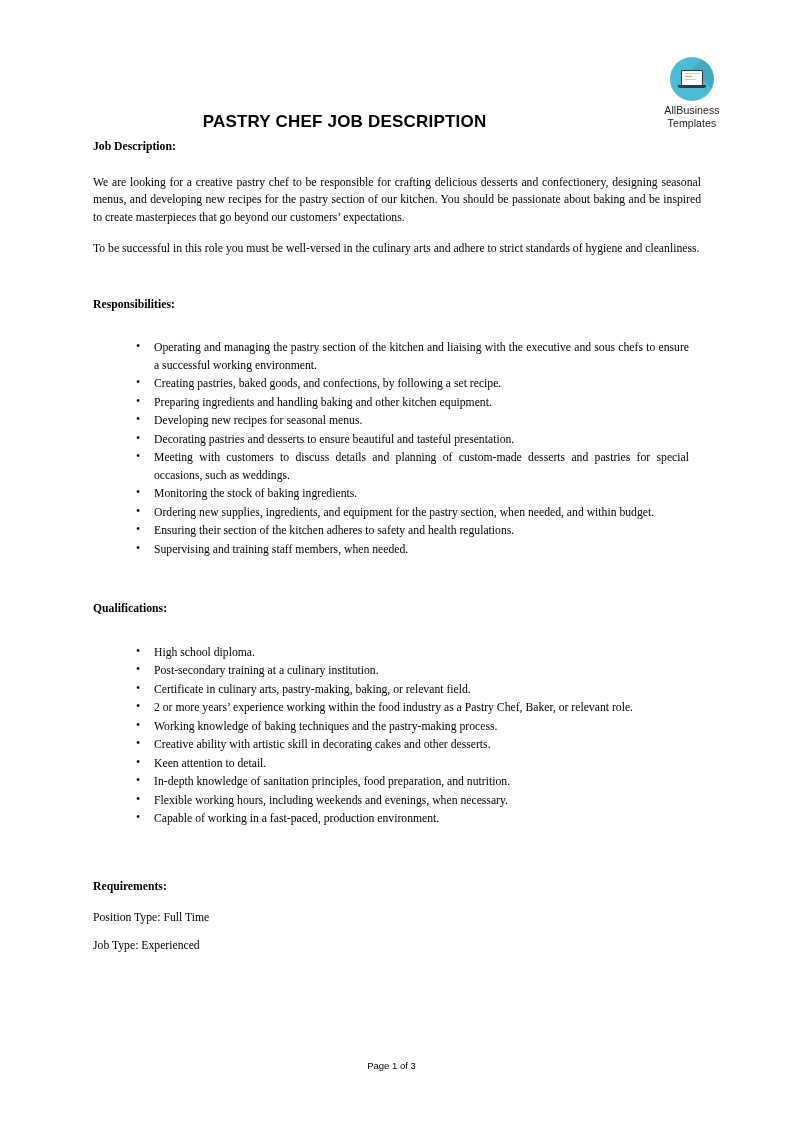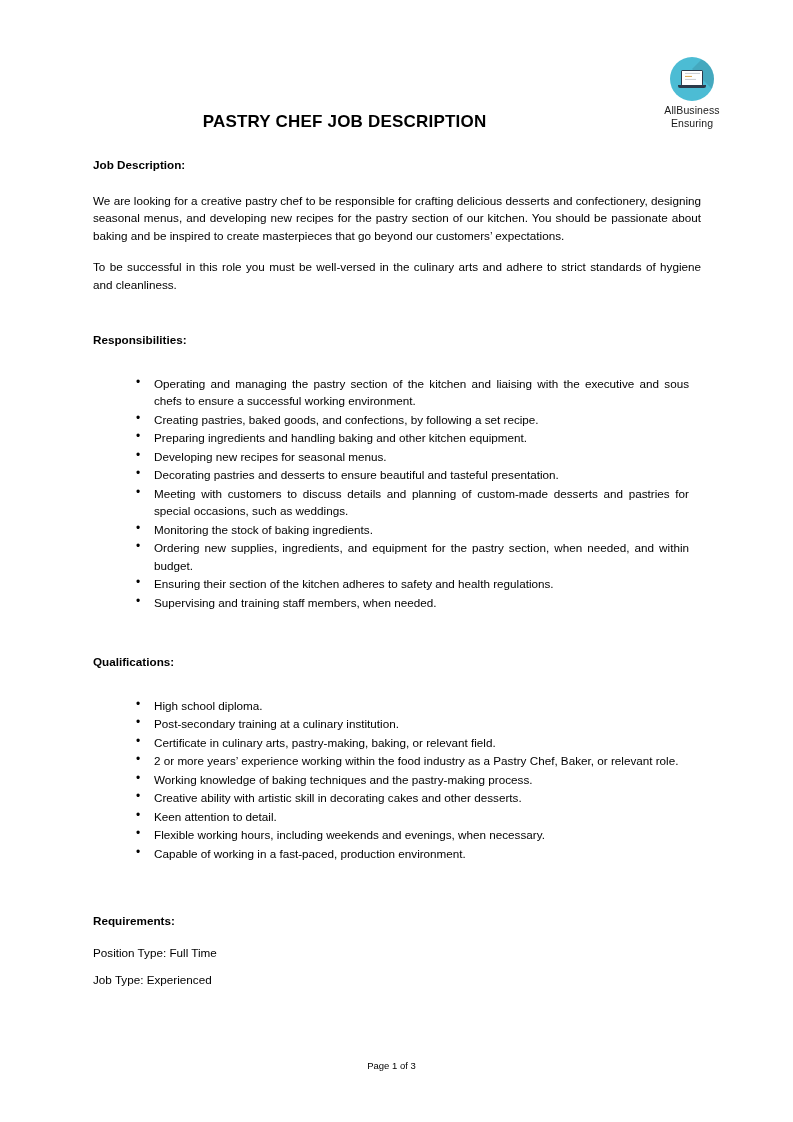--- a/index.html
+++ b/index.html
@@ -100,24 +100,25 @@
     font-weight: bold;
     letter-spacing: 0.2px;
     padding-right: 120px;
     padding-left: 16px;
   }
 
   
   .content {
     position: absolute;
     left: 93px;
-    top: 156px;
+    top: 138px;
     width: 608px;
     font-size: 11.7px;
     line-height: 17.5px;
+    font-family: Liberation Serif, serif;
   }
 
   .section-heading {
     font-weight: bold;
     font-size: 11.7px;
     margin: 0;
   }
 
   .para {
     margin: 0;
@@ -178,21 +179,21 @@
         <div class="laptop-screen">
           <div class="laptop-bar long"></div>
           <div class="laptop-bar short"></div>
           <div class="laptop-bar mid"></div>
         </div>
         <div class="laptop-base"></div>
       </div>
     </div>
     <div class="logo-text">
       <div>AllBusiness</div>
-      <div>Ensuring</div>
+      <div>Templates</div>
     </div>
   </div>
 
   <div class="doc-title">PASTRY CHEF JOB DESCRIPTION</div>
 
   <div class="content">
 
     <div class="section-heading">Job Description:</div>
     <div class="spacer-18"></div>
     <p class="para">We are looking for a creative pastry chef to be responsible for crafting delicious desserts and confectionery, designing seasonal menus, and developing new recipes for the pastry section of our kitchen. You should be passionate about baking and be inspired to create masterpieces that go beyond our customers’ expectations.</p>
@@ -221,20 +222,21 @@
     <div class="section-heading">Qualifications:</div>
     <div class="spacer-14"></div>
     <ul class="bullets">
       <li class="single">High school diploma.</li>
       <li class="single">Post-secondary training at a culinary institution.</li>
       <li class="single">Certificate in culinary arts, pastry-making, baking, or relevant field.</li>
       <li>2 or more years’ experience working within the food industry as a Pastry Chef, Baker, or relevant role.</li>
       <li class="single">Working knowledge of baking techniques and the pastry-making process.</li>
       <li class="single">Creative ability with artistic skill in decorating cakes and other desserts.</li>
       <li class="single">Keen attention to detail.</li>
+      <li class="single">In-depth knowledge of sanitation principles, food preparation, and nutrition.</li>
       <li class="single">Flexible working hours, including weekends and evenings, when necessary.</li>
       <li class="single">Capable of working in a fast-paced, production environment.</li>
     </ul>
 
     <div class="spacer-38"></div>
 
     <div class="section-heading">Requirements:</div>
     <div class="spacer-14"></div>
     <p class="para">Position Type: Full Time</p>
     <div class="spacer-10"></div>

